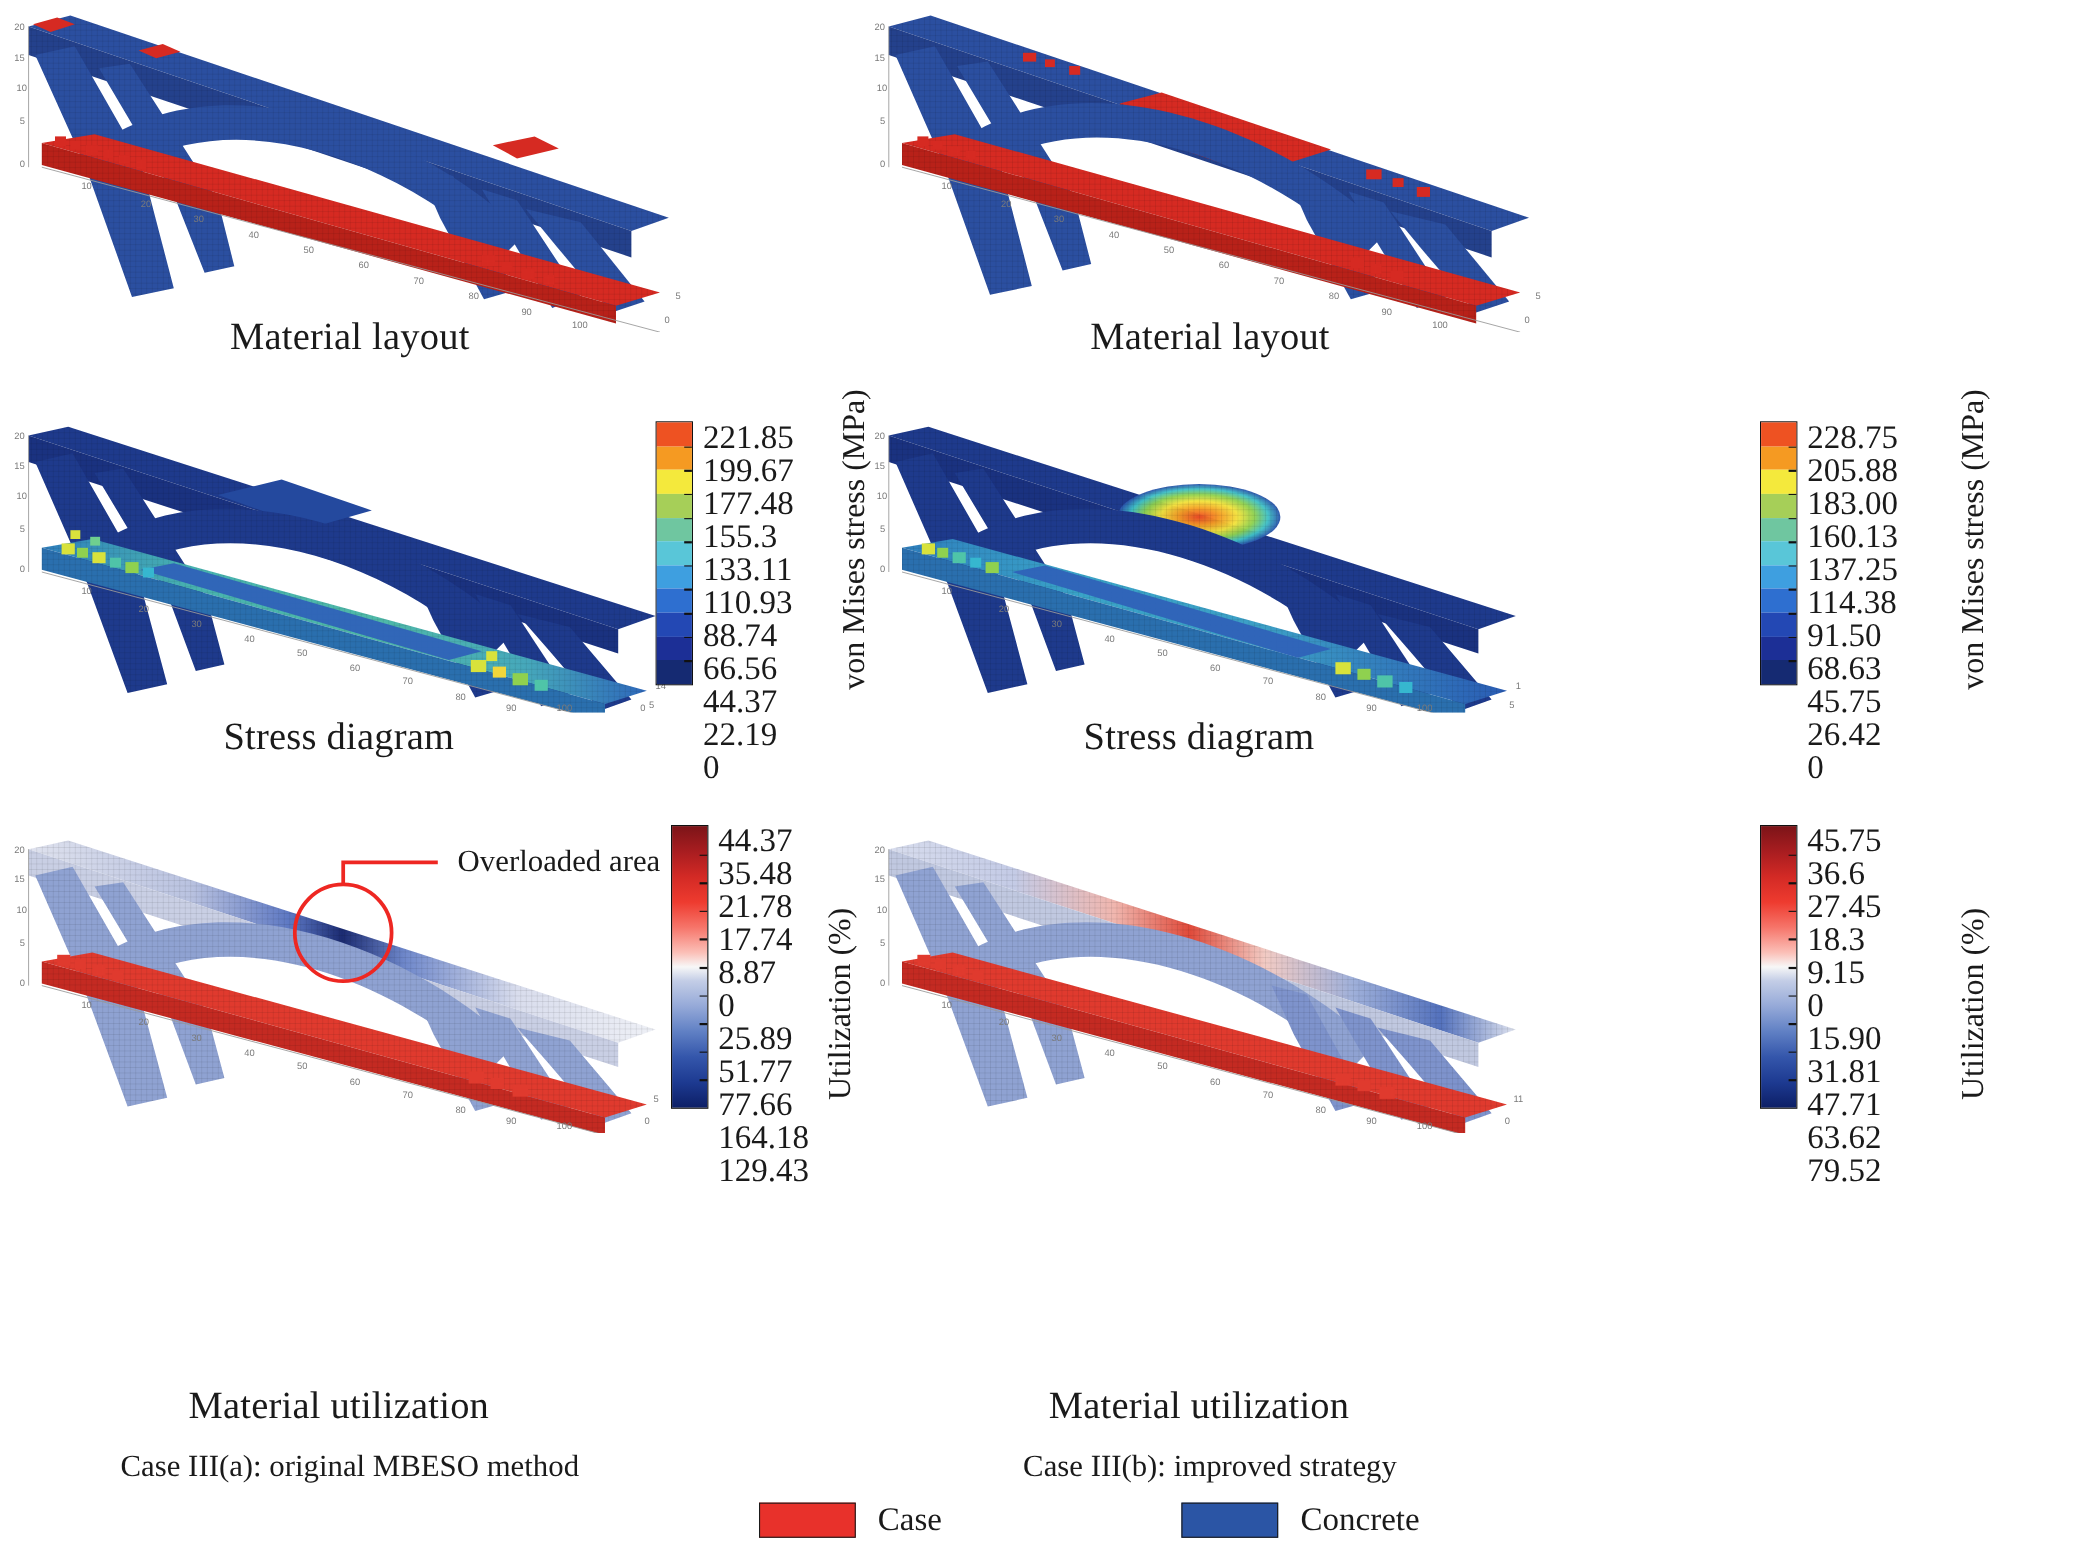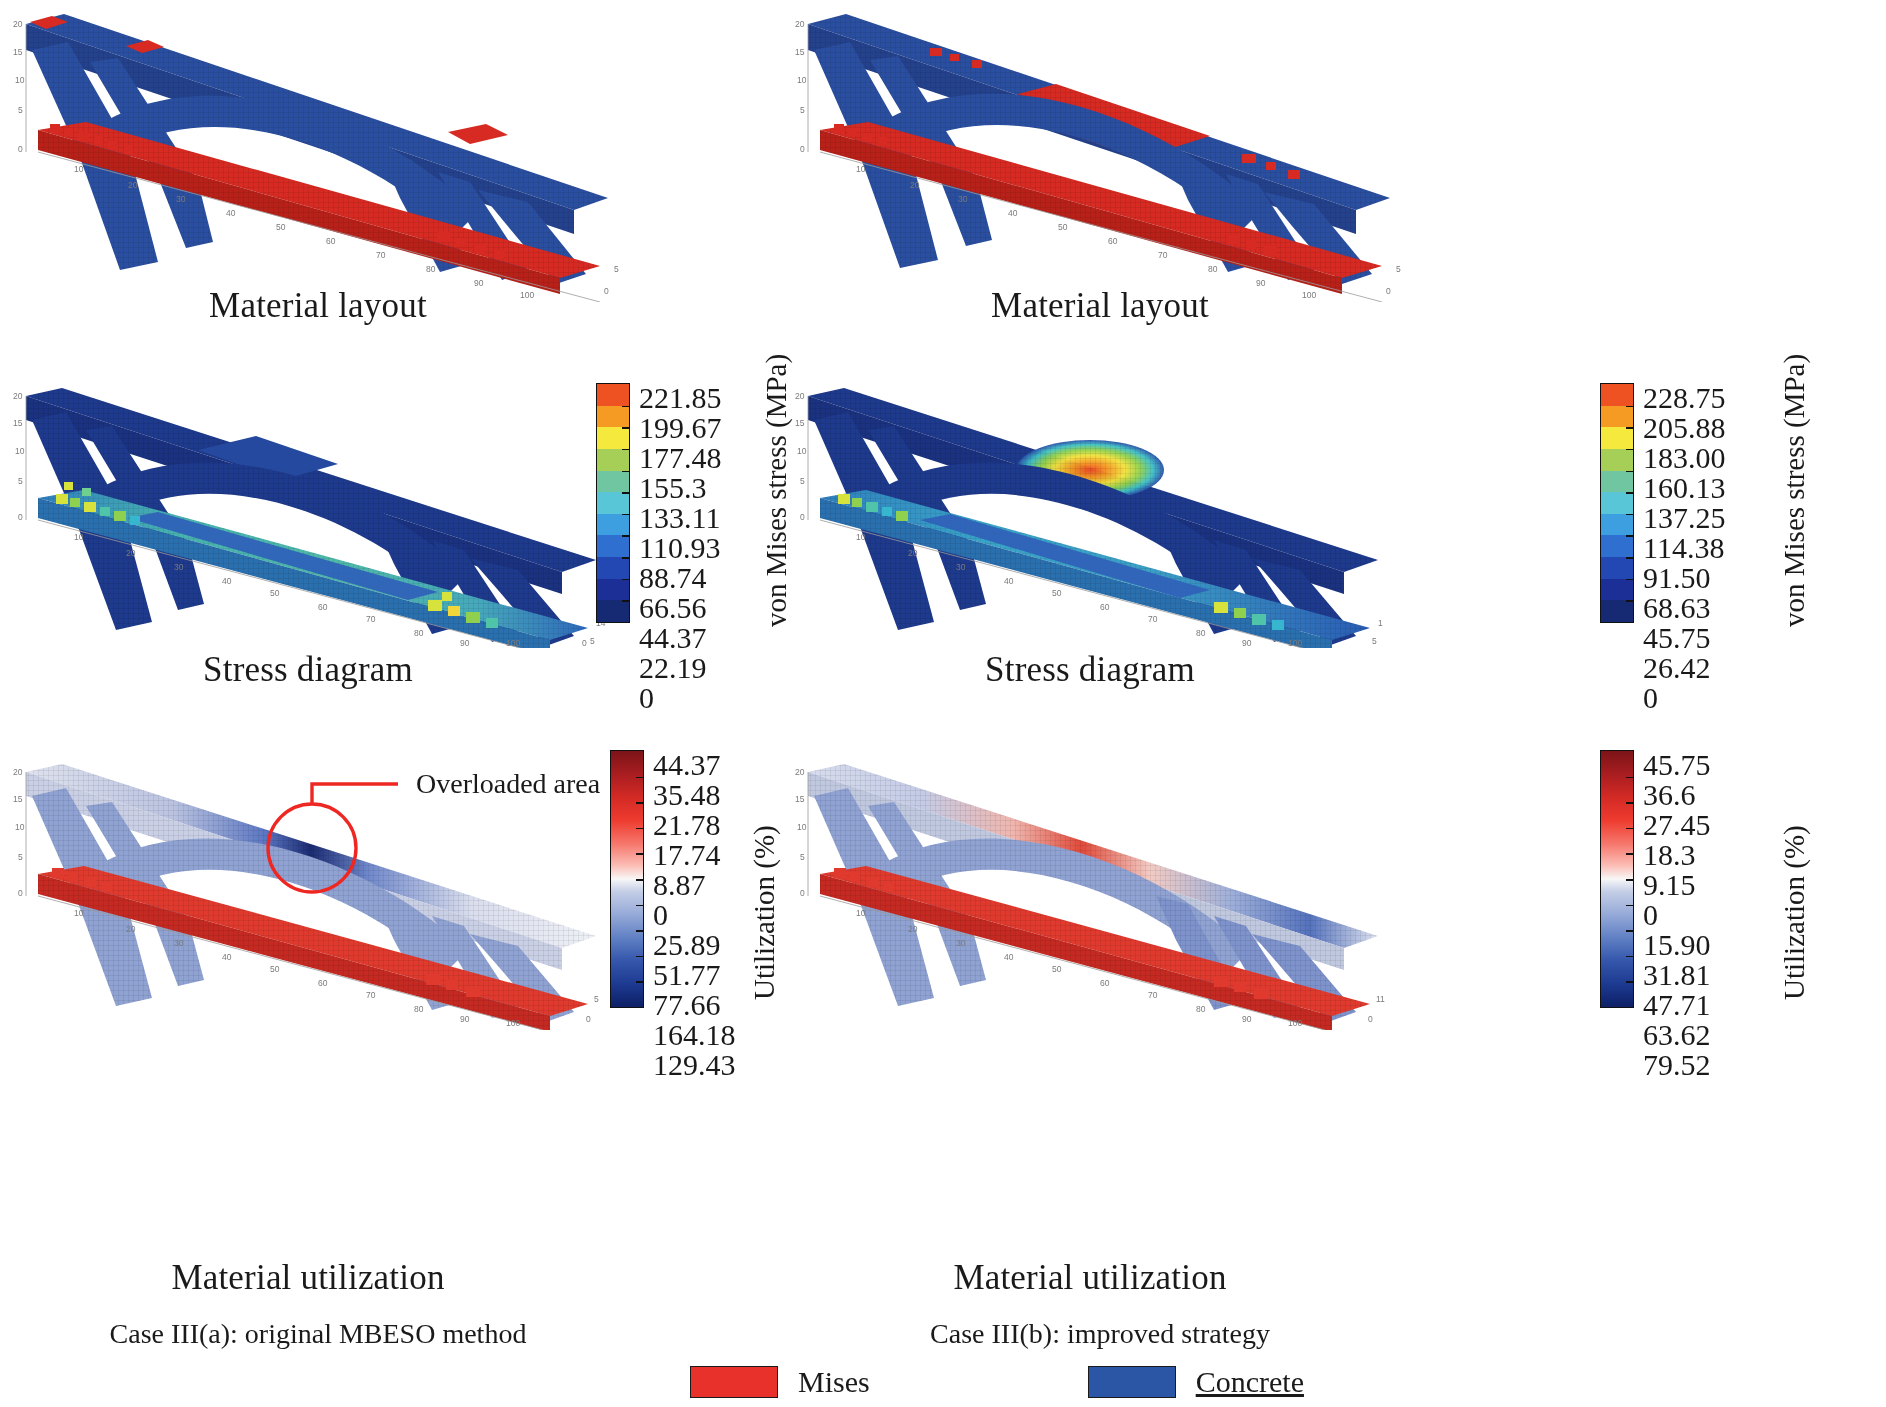--- a/index.html
+++ b/index.html
@@ -682,19 +682,19 @@
     </div>
 </div>
 <div class="cbar-title" style="left:1778px;top:1000px;">Utilization (%)</div>
 
 <div class="case-caption" style="left:8px;top:1318px;width:620px;">Case III(a): original MBESO method</div>
 <div class="case-caption" style="left:790px;top:1318px;width:620px;">Case III(b): improved strategy</div>
 
 <div class="legend" style="left:690px;top:1365px;">
   <div class="legend-group">
     <div class="sw" id="sw-steel" style="background: rgb(232, 49, 43);"></div>
-    <div class="lb">Mises</div>
+    <div class="lb">Case</div>
   </div>
-  <div class="legend-group" style="margin-left:200px;text-decoration:underline;">
+  <div class="legend-group" style="margin-left:200px;">
     <div class="sw" id="sw-concrete" style="background: rgb(43, 85, 165);"></div>
     <div class="lb">Concrete</div>
   </div>
 </div>
 
 </body></html>

